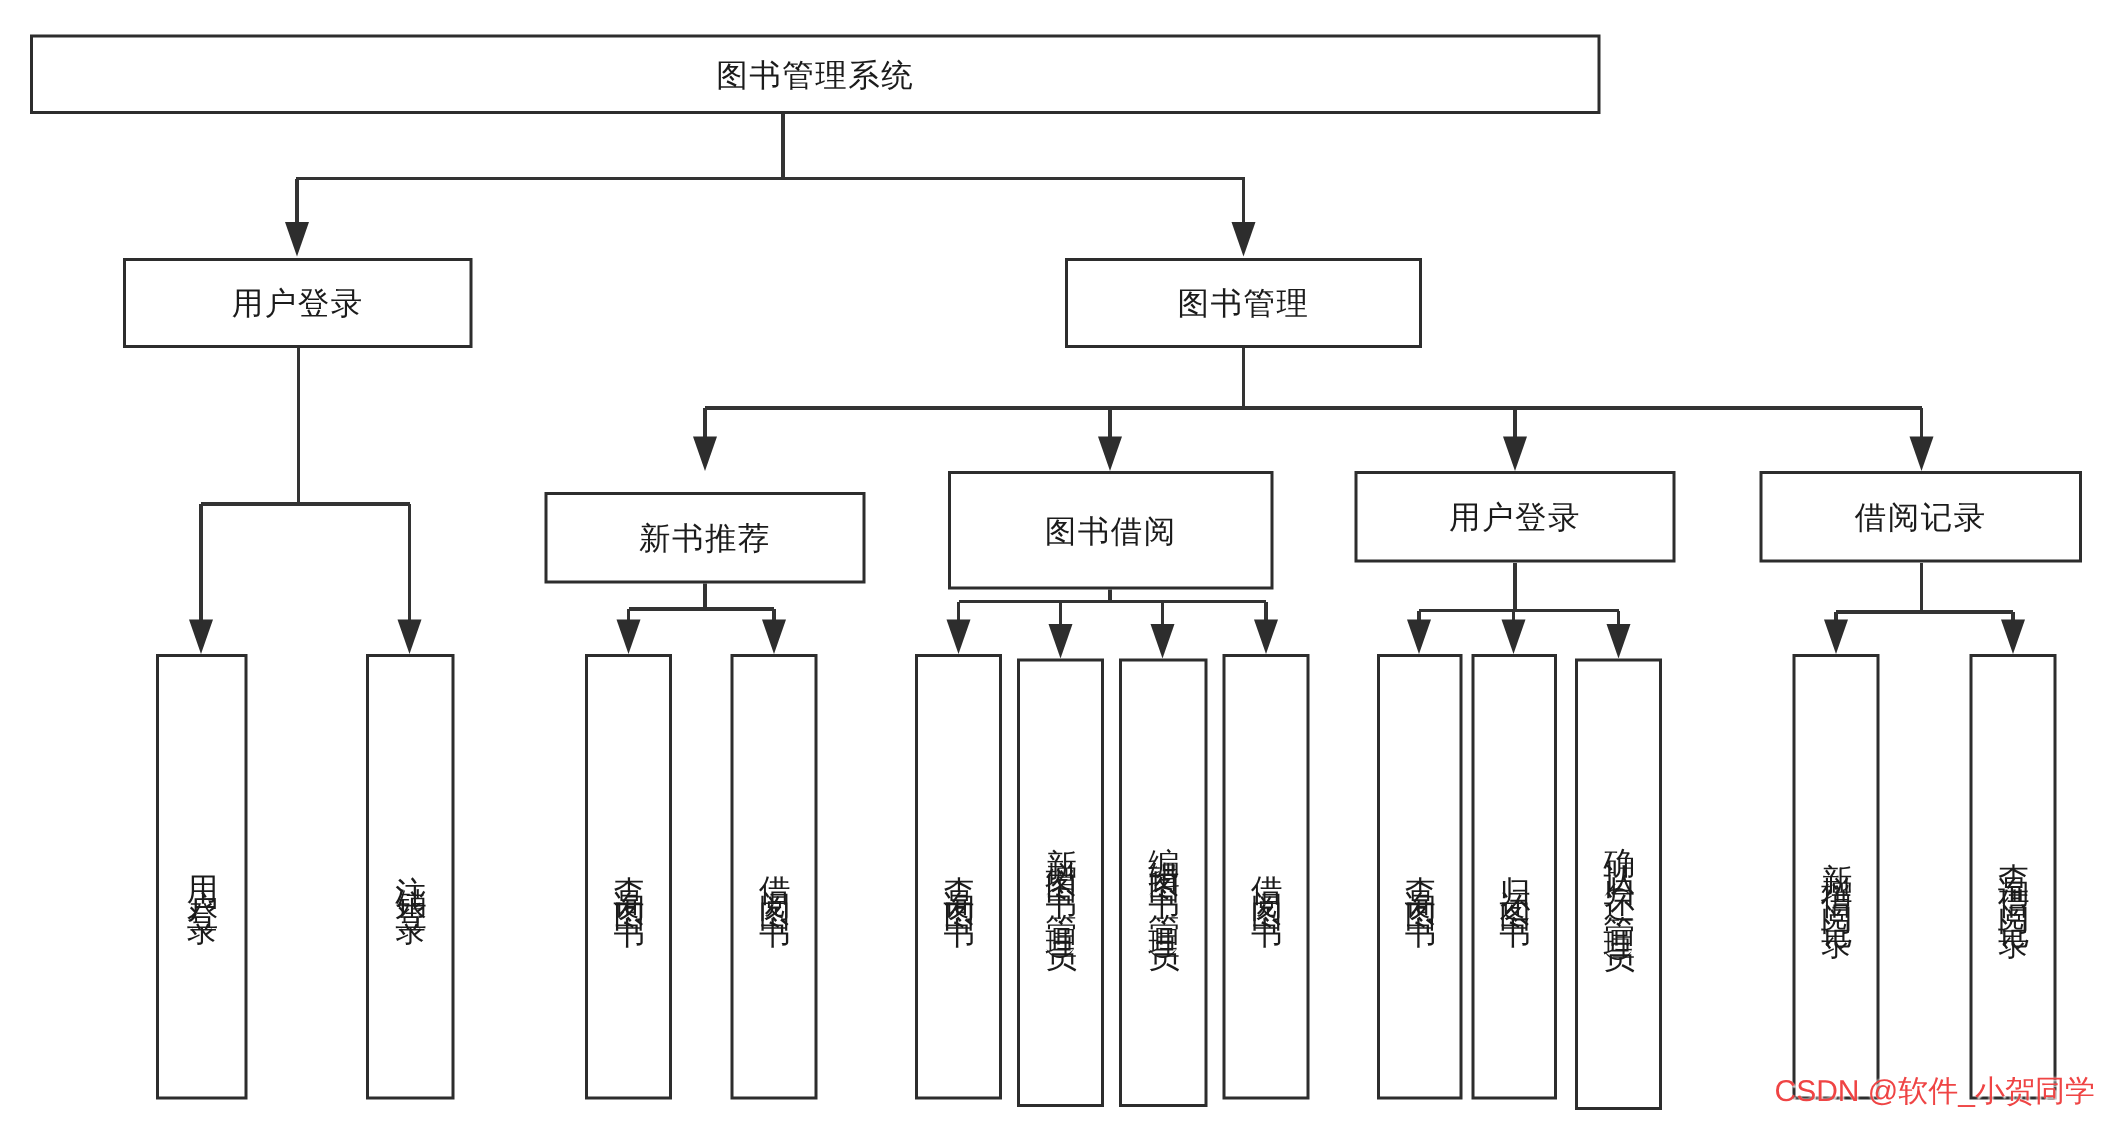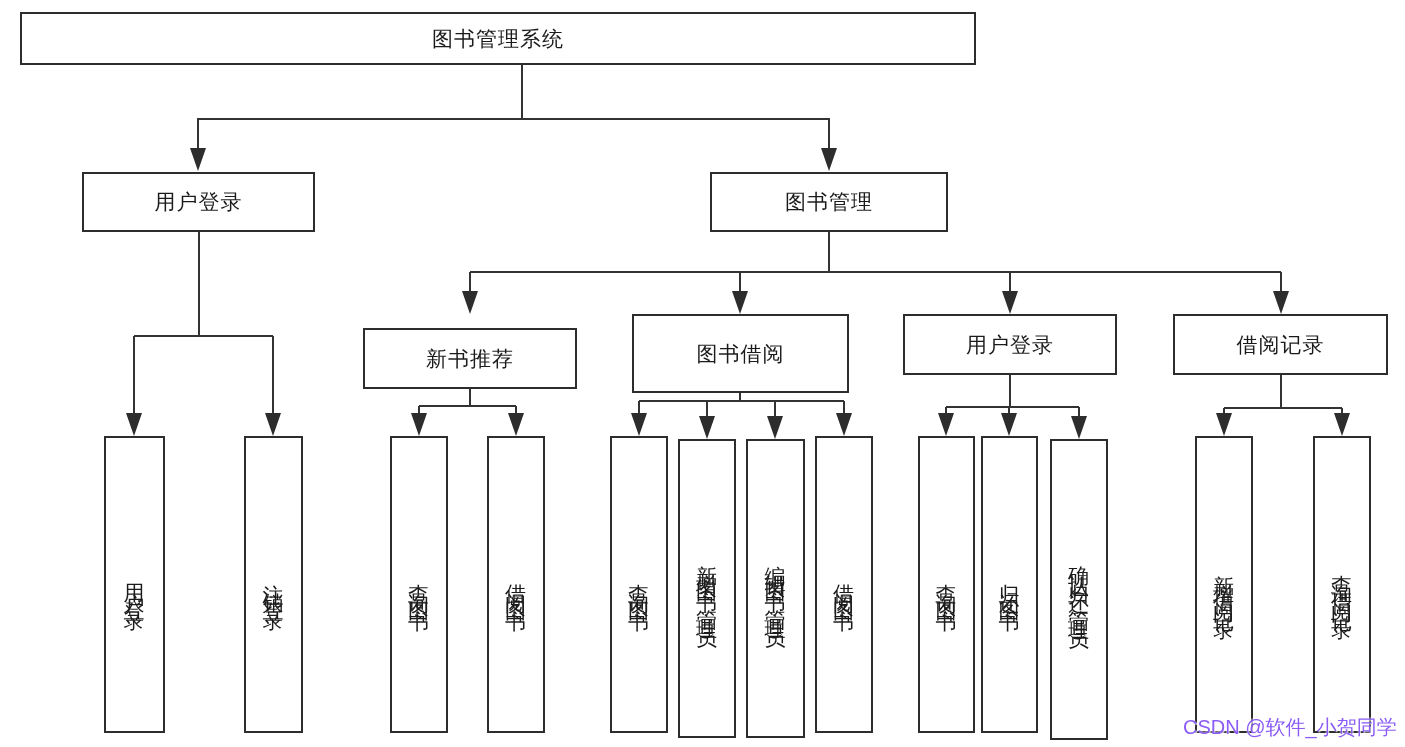--- a/index.html
+++ b/index.html
@@ -16,21 +16,21 @@
   .leaf{
     position:absolute;box-sizing:border-box;border:2.5px solid #2d2d2d;background:#ffffff;
     display:flex;align-items:center;justify-content:center;z-index:2;
   }
   .vtext{
     writing-mode:vertical-rl;text-orientation:mixed;
     font-size:21px;line-height:1;letter-spacing:9px;color:#1b1b1b;white-space:nowrap;
   }
   .watermark{
     position:absolute;left:1183px;top:714px;z-index:5;
-    font-size:20px;color:#8b5cf6;white-space:nowrap;
+    font-size:20px;color:#ef4444;white-space:nowrap;
     text-shadow:1px 1px 1px rgba(255,255,255,0.85), -1px -1px 1px rgba(255,255,255,0.5);
   }
 </style>
 </head>
 <body>
 
 <div class="stage">
 
   <svg width="1405" height="747" viewBox="0 0 1405 747" aria-hidden="true">
     <g stroke="#333333" stroke-width="2.5" fill="none" shape-rendering="crispEdges">
@@ -58,21 +58,21 @@
       <path d="M767 416 L783 416 L775 439 Z"></path>
       <path d="M836 413 L852 413 L844 436 Z"></path>
       <path d="M938 413 L954 413 L946 436 Z"></path>
       <path d="M1001 413 L1017 413 L1009 436 Z"></path>
       <path d="M1071 416 L1087 416 L1079 439 Z"></path>
       <path d="M1216 413 L1232 413 L1224 436 Z"></path>
       <path d="M1334 413 L1350 413 L1342 436 Z"></path>
     </g>
   </svg>
 
-  <div class="hbox" style="left:20px;top:12px;width:956px;height:53px">
+  <div class="hbox" style="left:20px;top:23px;width:1047px;height:53px">
     <span>图书管理系统</span>
   </div>
 
   <div class="hbox" style="left:82px;top:172px;width:233px;height:60px">
     <span>用户登录</span>
   </div>
   <div class="hbox" style="left:710px;top:172px;width:238px;height:60px">
     <span>图书管理</span>
   </div>
 

